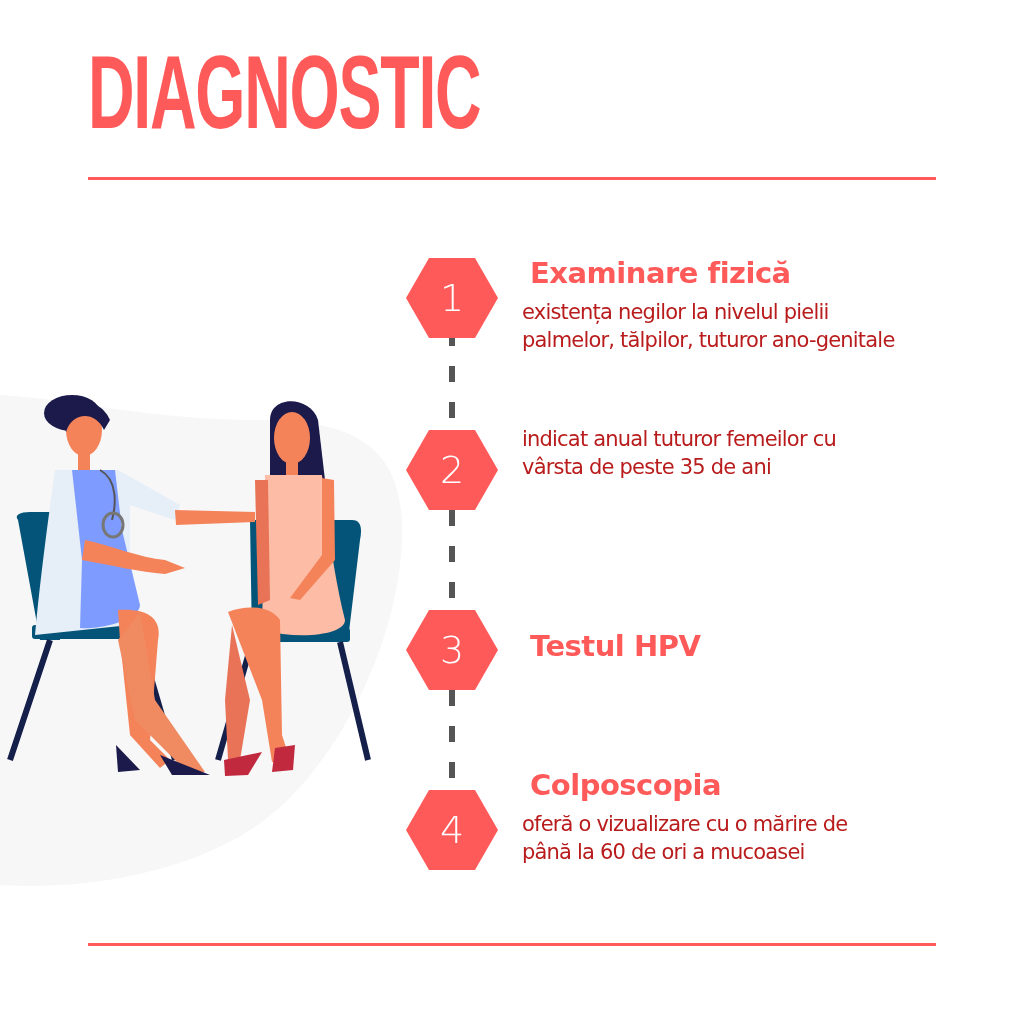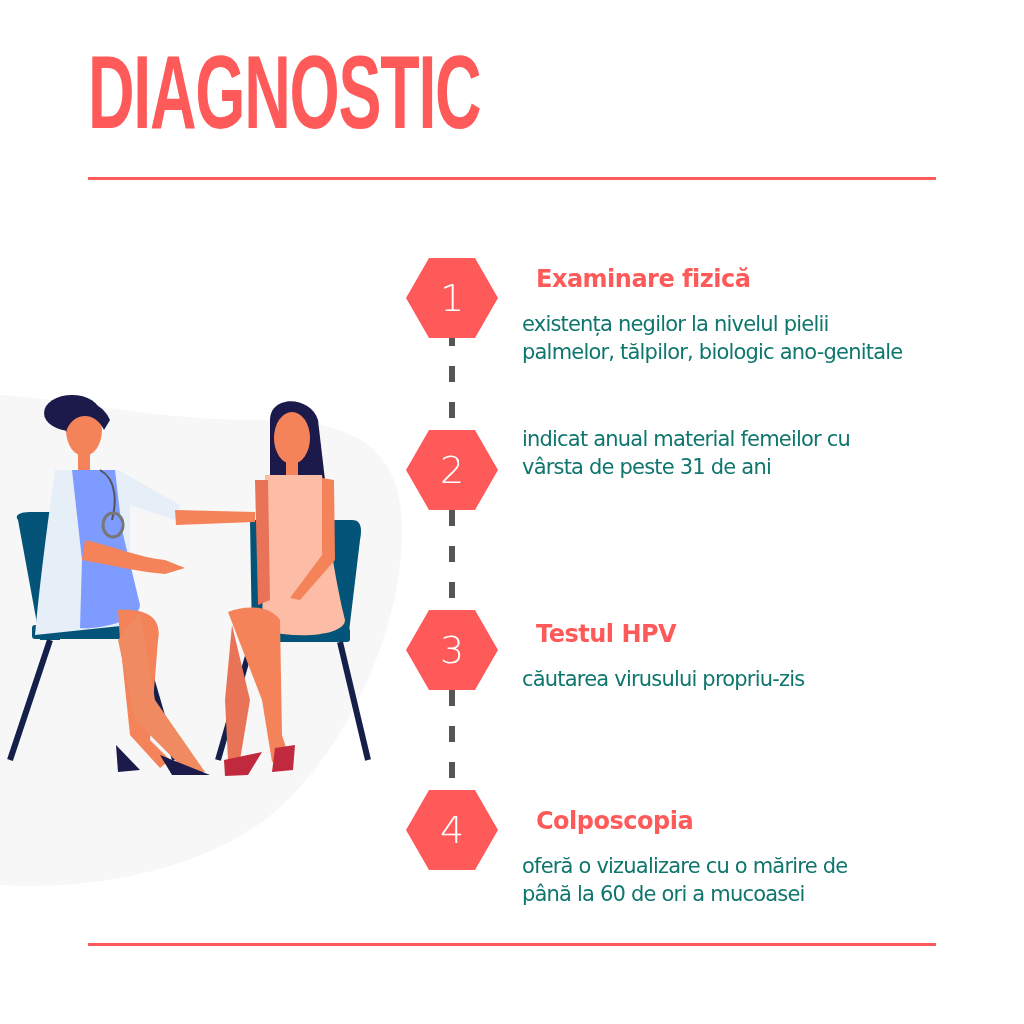--- a/index.html
+++ b/index.html
@@ -32,26 +32,26 @@
   .hex {
     position: absolute; width: 92px; height: 80px; left: 406px;
     background: #FF5A5A;
     clip-path: polygon(25% 0%, 75% 0%, 100% 50%, 75% 100%, 25% 100%, 0% 50%);
     color: #ffffff; display: flex; align-items: center; justify-content: center;
     font-family: "DejaVu Sans", sans-serif; font-size: 38px; font-weight: 300;
   }
   .step-text { position: absolute; left: 522px; width: 470px; }
   .step-title {
     font-family: "DejaVu Sans", sans-serif; font-weight: 700;
-    font-size: 24px; line-height: 34px; color: #FF5A5A; margin: 14px;
+    font-size: 29px; line-height: 34px; color: #FF5A5A; margin: 8px;
     letter-spacing: -0.5px;
   }
   .step-desc {
     font-family: "DejaVu Sans", sans-serif;
-    font-size: 21px; line-height: 28px; color: #0f766e; margin: 0;
+    font-size: 21px; line-height: 28px; color: #b91c1c; margin: 0;
     letter-spacing: -0.8px;
   }
 </style>
 </head>
 <body>
 
 <div class="title">DIAGNOSTIC</div>
 <div class="rule top"></div>
 
 <svg class="illustration" viewBox="0 370 440 540" xmlns="http://www.w3.org/2000/svg">
@@ -121,32 +121,31 @@
 <div class="hex" style="top:610px;">
     <span>3</span>
   </div>
 <div class="hex" style="top:790px;">
     <span>4</span>
   </div>
 
 <div class="step-text" style="top:248px;">
   <p class="step-title">Examinare fizică</p>
   <p class="step-desc">existența negilor la nivelul pielii</p>
-  <p class="step-desc">palmelor, tălpilor, biologic ano-genitale</p>
+  <p class="step-desc">palmelor, tălpilor, tuturor ano-genitale</p>
 </div>
 
 <div class="step-text" style="top:425px;">
-  <p class="step-desc">indicat anual material femeilor cu</p>
-  <p class="step-desc">vârsta de peste 31 de ani</p>
+  <p class="step-desc">indicat anual tuturor femeilor cu</p>
+  <p class="step-desc">vârsta de peste 35 de ani</p>
 </div>
 
-<div class="step-text" style="top:603px;">
+<div class="step-text" style="top:621px;">
   <p class="step-title">Testul HPV</p>
-  <p class="step-desc">căutarea virusului propriu-zis</p>
 </div>
 
-<div class="step-text" style="top:790px;">
+<div class="step-text" style="top:760px;">
   <p class="step-title">Colposcopia</p>
   <p class="step-desc">oferă o vizualizare cu o mărire de</p>
   <p class="step-desc">până la 60 de ori a mucoasei</p>
 </div>
 
 <div class="rule bottom"></div>
 
 </body></html>

